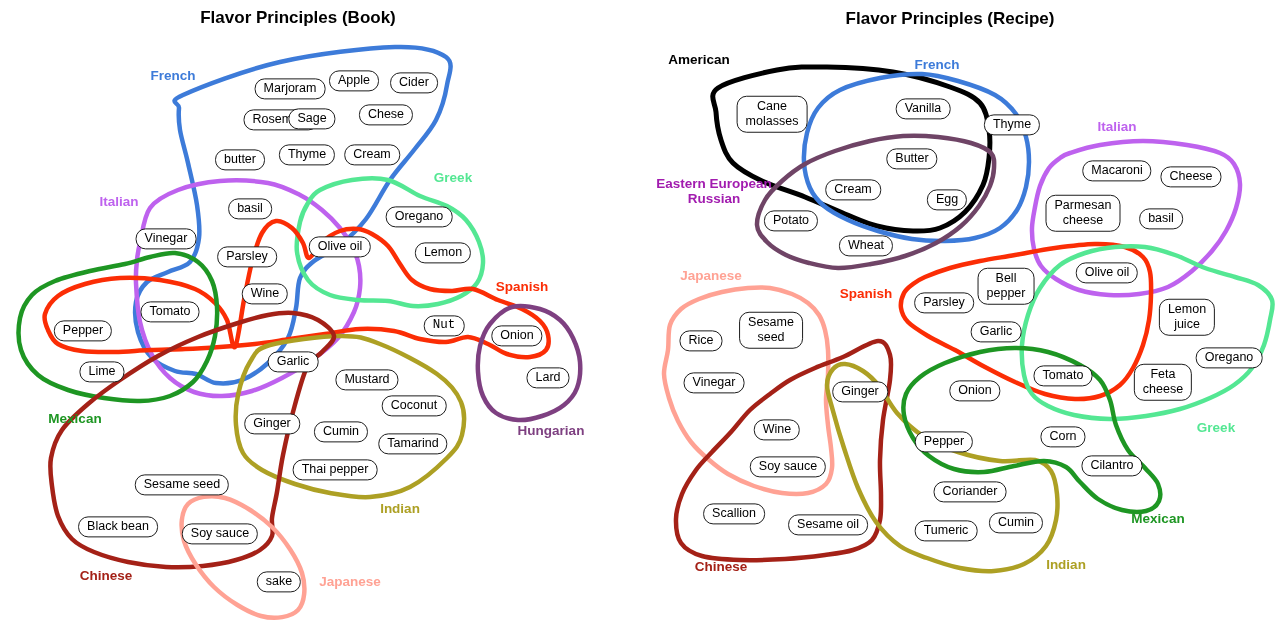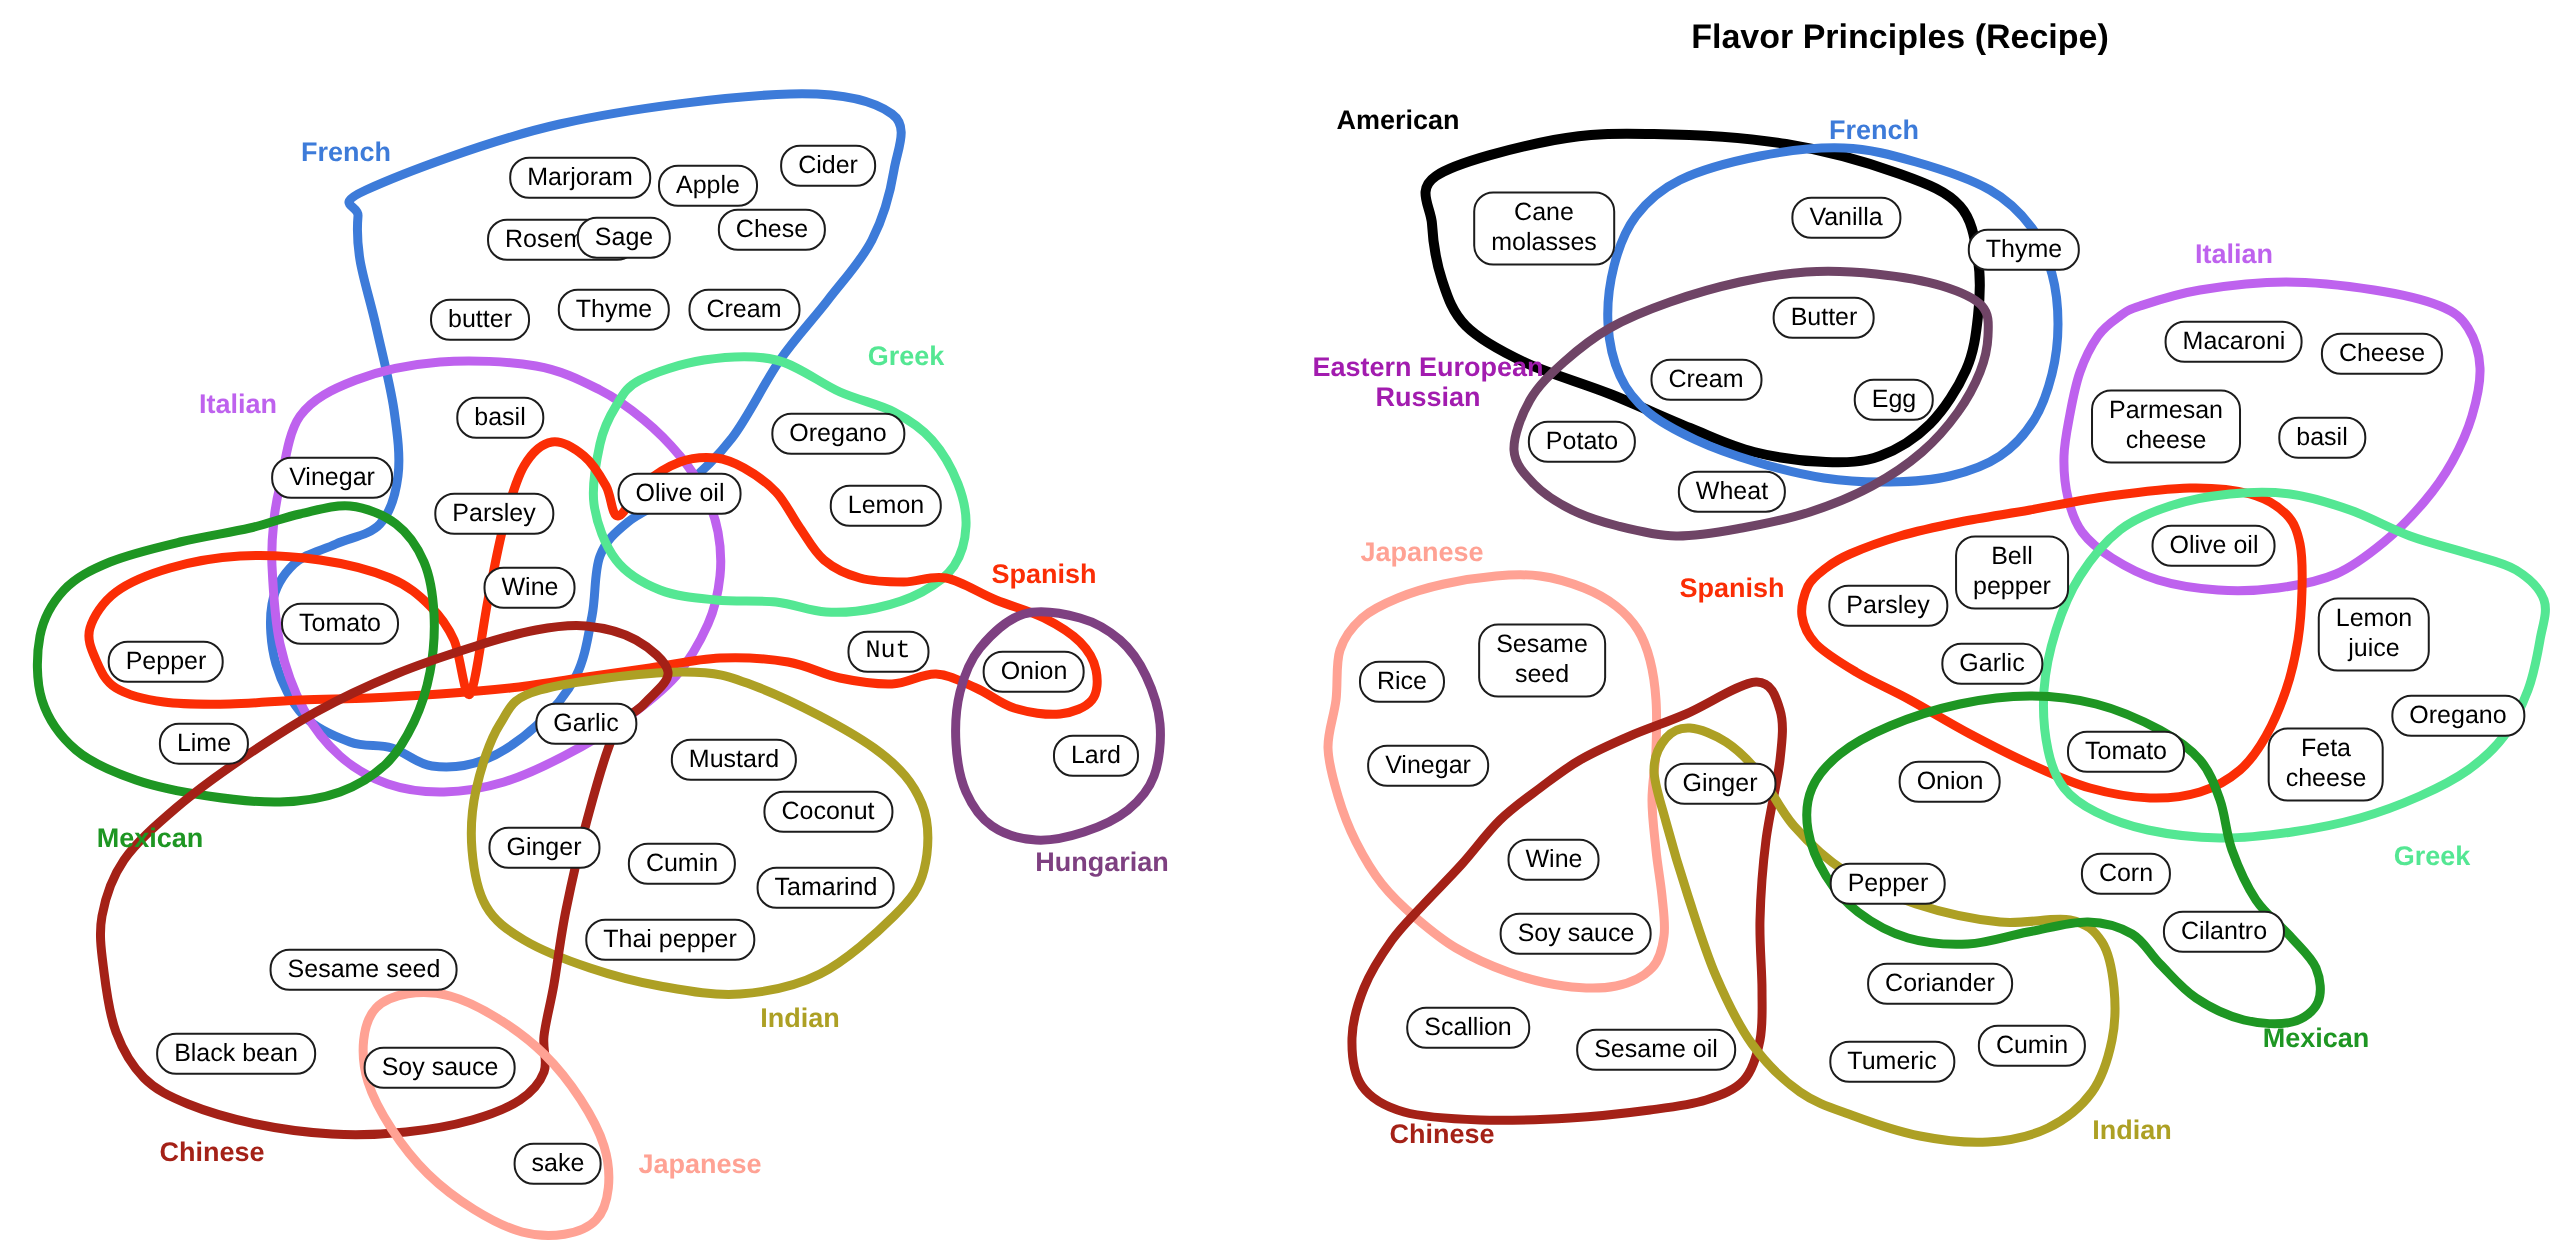--- a/index.html
+++ b/index.html
@@ -32,20 +32,21 @@
       <path d="M 840 90 C 850.3 85.0 866.3 80.7 880 78 C 893.7 75.3 909.0 73.5 922 74 C 935.0 74.5 945.8 77.5 958 81 C 970.2 84.5 985.3 89.5 995 95 C 1004.7 100.5 1010.8 107.0 1016 114 C 1021.2 121.0 1023.8 129.0 1026 137 C 1028.2 145.0 1029.0 153.7 1029 162 C 1029.0 170.3 1028.0 179.0 1026 187 C 1024.0 195.0 1021.3 203.2 1017 210 C 1012.7 216.8 1007.0 223.3 1000 228 C 993.0 232.7 984.2 235.8 975 238 C 965.8 240.2 955.5 240.8 945 241 C 934.5 241.2 923.2 240.7 912 239 C 900.8 237.3 888.7 234.2 878 231 C 867.3 227.8 857.0 224.2 848 220 C 839.0 215.8 830.3 211.3 824 206 C 817.7 200.7 813.3 195.3 810 188 C 806.7 180.7 804.5 171.2 804 162 C 803.5 152.8 804.7 142.0 807 133 C 809.3 124.0 812.5 115.2 818 108 C 823.5 100.8 829.7 95.0 840 90 Z" fill="none" stroke="#3D7BD9" stroke-width="4.5" stroke-linejoin="round" stroke-linecap="round"></path>
       <path d="M 757 225 C 756.7 218.0 760.8 207.3 765 200 C 769.2 192.7 775.3 187.0 782 181 C 788.7 175.0 796.2 169.0 805 164 C 813.8 159.0 824.2 154.8 835 151 C 845.8 147.2 858.7 143.5 870 141 C 881.3 138.5 891.7 136.7 903 136 C 914.3 135.3 926.7 135.8 938 137 C 949.3 138.2 962.2 140.3 971 143 C 979.8 145.7 987.2 148.8 991 153 C 994.8 157.2 994.2 162.5 994 168 C 993.8 173.5 992.5 179.7 990 186 C 987.5 192.3 983.8 199.3 979 206 C 974.2 212.7 968.2 219.8 961 226 C 953.8 232.2 945.3 238.0 936 243 C 926.7 248.0 915.8 252.5 905 256 C 894.2 259.5 882.2 262.0 871 264 C 859.8 266.0 848.3 268.2 838 268 C 827.7 267.8 817.7 265.2 809 263 C 800.3 260.8 793.0 258.5 786 255 C 779.0 251.5 771.8 247.0 767 242 C 762.2 237.0 757.3 232.0 757 225 Z" fill="none" stroke="#6F4466" stroke-width="4.5" stroke-linejoin="round" stroke-linecap="round"></path>
       <path d="M 1070 153 C 1076.7 150.8 1087.8 147.0 1100 145 C 1112.2 143.0 1128.5 141.0 1143 141 C 1157.5 141.0 1174.2 143.0 1187 145 C 1199.8 147.0 1212.2 149.8 1220 153 C 1227.8 156.2 1230.7 158.8 1234 164 C 1237.3 169.2 1239.7 176.7 1240 184 C 1240.3 191.3 1238.3 200.2 1236 208 C 1233.7 215.8 1230.0 223.8 1226 231 C 1222.0 238.2 1217.7 244.3 1212 251 C 1206.3 257.7 1199.3 265.0 1192 271 C 1184.7 277.0 1176.8 283.2 1168 287 C 1159.2 290.8 1148.8 292.7 1139 294 C 1129.2 295.3 1119.0 295.7 1109 295 C 1099.0 294.3 1087.8 292.7 1079 290 C 1070.2 287.3 1062.3 283.0 1056 279 C 1049.7 275.0 1044.7 271.0 1041 266 C 1037.3 261.0 1035.5 255.3 1034 249 C 1032.5 242.7 1031.8 235.0 1032 228 C 1032.2 221.0 1033.7 214.0 1035 207 C 1036.3 200.0 1037.7 192.5 1040 186 C 1042.3 179.5 1045.7 172.7 1049 168 C 1052.3 163.3 1056.5 160.5 1060 158 C 1063.5 155.5 1063.3 155.2 1070 153 Z" fill="none" stroke="#BE62EE" stroke-width="4.5" stroke-linejoin="round" stroke-linecap="round"></path>
       <path d="M 913 284 C 916.5 281.3 918.8 279.7 925 277 C 931.2 274.3 940.8 270.7 950 268 C 959.2 265.3 969.2 263.2 980 261 C 990.8 258.8 1002.5 257.2 1015 255 C 1027.5 252.8 1041.7 249.8 1055 248 C 1068.3 246.2 1083.3 244.2 1095 244 C 1106.7 243.8 1117.0 244.8 1125 247 C 1133.0 249.2 1138.8 252.8 1143 257 C 1147.2 261.2 1148.7 265.7 1150 272 C 1151.3 278.3 1151.2 287.0 1151 295 C 1150.8 303.0 1150.3 311.7 1149 320 C 1147.7 328.3 1145.7 337.0 1143 345 C 1140.3 353.0 1136.8 361.3 1133 368 C 1129.2 374.7 1125.5 380.3 1120 385 C 1114.5 389.7 1107.5 393.7 1100 396 C 1092.5 398.3 1084.2 399.3 1075 399 C 1065.8 398.7 1055.0 396.8 1045 394 C 1035.0 391.2 1025.0 386.5 1015 382 C 1005.0 377.5 995.0 372.3 985 367 C 975.0 361.7 964.5 355.2 955 350 C 945.5 344.8 935.8 340.7 928 336 C 920.2 331.3 912.5 326.7 908 322 C 903.5 317.3 901.7 312.8 901 308 C 900.3 303.2 902.0 297.0 904 293 C 906.0 289.0 909.5 286.7 913 284 Z" fill="none" stroke="#FB2D05" stroke-width="4.5" stroke-linejoin="round" stroke-linecap="round"></path>
       <path d="M 1040 288 C 1045.3 279.7 1052.5 270.8 1060 265 C 1067.5 259.2 1075.8 256.0 1085 253 C 1094.2 250.0 1105.0 248.0 1115 247 C 1125.0 246.0 1135.0 245.7 1145 247 C 1155.0 248.3 1165.0 251.5 1175 255 C 1185.0 258.5 1195.0 264.3 1205 268 C 1215.0 271.7 1226.2 274.2 1235 277 C 1243.8 279.8 1251.8 281.2 1258 285 C 1264.2 288.8 1270.0 294.2 1272 300 C 1274.0 305.8 1271.3 312.5 1270 320 C 1268.7 327.5 1267.0 337.0 1264 345 C 1261.0 353.0 1257.0 361.3 1252 368 C 1247.0 374.7 1241.0 380.0 1234 385 C 1227.0 390.0 1219.0 394.0 1210 398 C 1201.0 402.0 1190.7 406.0 1180 409 C 1169.3 412.0 1157.7 414.3 1146 416 C 1134.3 417.7 1122.0 419.2 1110 419 C 1098.0 418.8 1084.3 417.2 1074 415 C 1063.7 412.8 1055.0 409.5 1048 406 C 1041.0 402.5 1036.0 399.2 1032 394 C 1028.0 388.8 1025.7 383.2 1024 375 C 1022.3 366.8 1021.3 355.0 1022 345 C 1022.7 335.0 1025.0 324.5 1028 315 C 1031.0 305.5 1034.7 296.3 1040 288 Z" fill="none" stroke="#54E793" stroke-width="4.5" stroke-linejoin="round" stroke-linecap="round"></path>
       <path d="M 668 350 C 669.0 341.8 667.8 331.8 670 325 C 672.2 318.2 676.2 313.3 681 309 C 685.8 304.7 692.2 301.8 699 299 C 705.8 296.2 713.8 293.8 722 292 C 730.2 290.2 740.0 288.7 748 288 C 756.0 287.3 762.7 287.0 770 288 C 777.3 289.0 785.7 291.5 792 294 C 798.3 296.5 803.5 299.5 808 303 C 812.5 306.5 816.2 310.5 819 315 C 821.8 319.5 823.5 324.2 825 330 C 826.5 335.8 827.5 342.5 828 350 C 828.5 357.5 828.3 366.7 828 375 C 827.7 383.3 826.0 391.7 826 400 C 826.0 408.3 827.2 417.0 828 425 C 828.8 433.0 830.3 440.8 831 448 C 831.7 455.2 832.8 462.0 832 468 C 831.2 474.0 830.0 479.8 826 484 C 822.0 488.2 815.3 491.5 808 493 C 800.7 494.5 791.0 494.2 782 493 C 773.0 491.8 763.0 489.2 754 486 C 745.0 482.8 735.7 478.5 728 474 C 720.3 469.5 714.2 464.3 708 459 C 701.8 453.7 696.0 448.3 691 442 C 686.0 435.7 681.7 428.3 678 421 C 674.3 413.7 671.3 405.8 669 398 C 666.7 390.2 664.2 382.0 664 374 C 663.8 366.0 667.0 358.2 668 350 Z" fill="none" stroke="#FFA294" stroke-width="4.5" stroke-linejoin="round" stroke-linecap="round"></path>
       <path d="M 878 341 C 885.8 340.7 888.0 348.5 890 355 C 892.0 361.5 891.2 369.2 890 380 C 888.8 390.8 884.7 406.7 883 420 C 881.3 433.3 880.3 447.5 880 460 C 879.7 472.5 881.0 485.0 881 495 C 881.0 505.0 881.5 512.5 880 520 C 878.5 527.5 876.5 535.0 872 540 C 867.5 545.0 860.8 547.5 853 550 C 845.2 552.5 836.3 553.5 825 555 C 813.7 556.5 799.2 558.2 785 559 C 770.8 559.8 753.8 560.5 740 560 C 726.2 559.5 711.8 558.8 702 556 C 692.2 553.2 685.3 549.2 681 543 C 676.7 536.8 675.8 527.2 676 519 C 676.2 510.8 678.7 502.2 682 494 C 685.3 485.8 691.0 477.0 696 470 C 701.0 463.0 706.2 458.3 712 452 C 717.8 445.7 724.7 439.0 731 432 C 737.3 425.0 743.5 416.3 750 410 C 756.5 403.7 763.3 399.0 770 394 C 776.7 389.0 782.5 384.3 790 380 C 797.5 375.7 806.2 371.8 815 368 C 823.8 364.2 832.5 361.5 843 357 C 853.5 352.5 870.2 341.3 878 341 Z" fill="none" stroke="#A42117" stroke-width="4.5" stroke-linejoin="round" stroke-linecap="round"></path>
       <path d="M 845 364 C 850.0 364.3 857.3 367.3 863 371 C 868.7 374.7 873.3 379.0 879 386 C 884.7 393.0 889.7 404.7 897 413 C 904.3 421.3 912.8 429.5 923 436 C 933.2 442.5 945.2 447.8 958 452 C 970.8 456.2 987.2 459.7 1000 461 C 1012.8 462.3 1026.5 458.3 1035 460 C 1043.5 461.7 1047.3 465.3 1051 471 C 1054.7 476.7 1056.2 485.8 1057 494 C 1057.8 502.2 1057.8 511.3 1056 520 C 1054.2 528.7 1051.3 538.7 1046 546 C 1040.7 553.3 1032.7 559.8 1024 564 C 1015.3 568.2 1004.7 570.3 994 571 C 983.3 571.7 971.2 570.2 960 568 C 948.8 565.8 937.0 561.7 927 558 C 917.0 554.3 908.5 552.0 900 546 C 891.5 540.0 883.0 531.7 876 522 C 869.0 512.3 863.3 500.3 858 488 C 852.7 475.7 848.2 460.8 844 448 C 839.8 435.2 835.8 421.5 833 411 C 830.2 400.5 827.0 392.0 827 385 C 827.0 378.0 830.0 372.5 833 369 C 836.0 365.5 840.0 363.7 845 364 Z" fill="none" stroke="#ADA024" stroke-width="4.5" stroke-linejoin="round" stroke-linecap="round"></path>
       <path d="M 906 394 C 908.7 387.7 913.5 382.2 920 377 C 926.5 371.8 935.0 367.2 945 363 C 955.0 358.8 968.3 354.5 980 352 C 991.7 349.5 1003.7 348.0 1015 348 C 1026.3 348.0 1037.2 349.2 1048 352 C 1058.8 354.8 1071.3 360.3 1080 365 C 1088.7 369.7 1095.0 374.2 1100 380 C 1105.0 385.8 1107.3 392.5 1110 400 C 1112.7 407.5 1113.0 416.7 1116 425 C 1119.0 433.3 1123.2 442.8 1128 450 C 1132.8 457.2 1140.0 462.3 1145 468 C 1150.0 473.7 1155.7 478.5 1158 484 C 1160.3 489.5 1161.0 496.5 1159 501 C 1157.0 505.5 1152.2 509.5 1146 511 C 1139.8 512.5 1130.0 512.0 1122 510 C 1114.0 508.0 1105.0 503.7 1098 499 C 1091.0 494.3 1085.3 487.3 1080 482 C 1074.7 476.7 1072.0 470.5 1066 467 C 1060.0 463.5 1052.7 461.2 1044 461 C 1035.3 460.8 1024.0 464.2 1014 466 C 1004.0 467.8 994.0 471.5 984 472 C 974.0 472.5 963.2 471.7 954 469 C 944.8 466.3 935.8 461.2 929 456 C 922.2 450.8 917.2 444.8 913 438 C 908.8 431.2 905.2 422.3 904 415 C 902.8 407.7 903.3 400.3 906 394 Z" fill="none" stroke="#1E9623" stroke-width="4.5" stroke-linejoin="round" stroke-linecap="round"></path>
     </svg>
+  <div class="panel-title" style="left:298px;top:18px;">Flavor Principles (Book)</div>
   <div class="panel-title" style="left:936px;top:19px;padding-left:28px;">Flavor Principles (Recipe)</div>
 <div class="cuisine-label" style="left: 173px; top: 76px; color: rgb(61, 123, 217);">
       <div>French</div>
     </div>
     <div class="cuisine-label" style="left: 119px; top: 202px; color: rgb(190, 98, 238);">
       <div>Italian</div>
     </div>
     <div class="cuisine-label" style="left: 453px; top: 178px; color: rgb(84, 231, 147);">
       <div>Greek</div>
     </div>
@@ -63,21 +64,21 @@
     </div>
     <div class="cuisine-label" style="left: 106px; top: 576px; color: rgb(164, 33, 23);">
       <div>Chinese</div>
     </div>
     <div class="cuisine-label" style="left: 350px; top: 582px; color: rgb(255, 162, 148);">
       <div>Japanese</div>
     </div>
     <div class="item" style="left: 290px; top: 89px;">
       <div>Marjoram</div>
     </div>
-    <div class="item" style="left: 354px; top: 93px;">
+    <div class="item" style="left: 354px; top: 81px;">
       <div>Apple</div>
     </div>
     <div class="item" style="left: 414px; top: 83px; text-align: right;">
       <div>Cider</div>
     </div>
     <div class="item" style="left: 233px; top: 120px; margin-left: 48px;">
       <div>Rosemary</div>
     </div>
     <div class="item" style="left: 312px; top: 119px;">
       <div>Sage</div>

